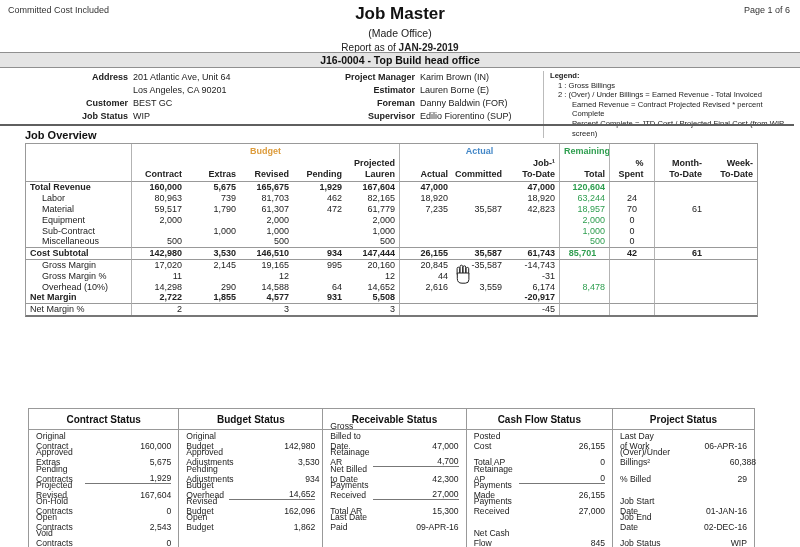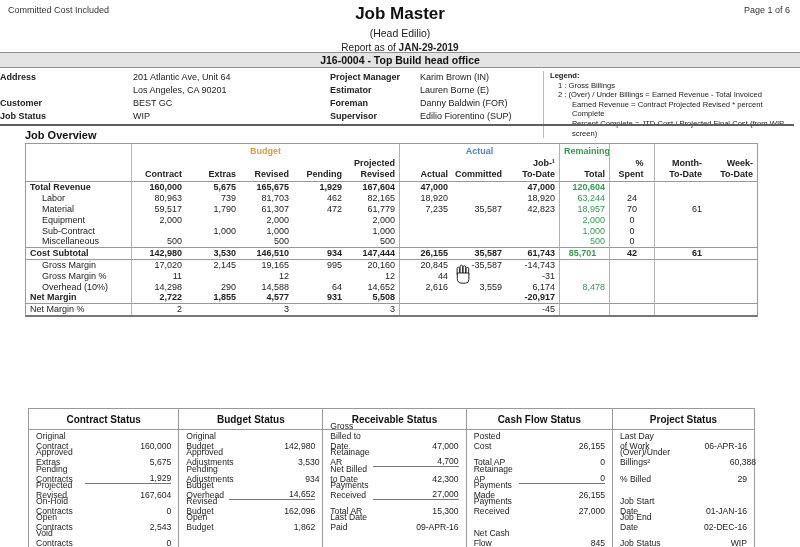--- a/index.html
+++ b/index.html
@@ -20,21 +20,21 @@
   .job-bar {
     position:absolute; left:0; right:0; top:52px; height:16px;
     background:#e4e4e4; border-top:1px solid #8f8f8f; border-bottom:1px solid #8f8f8f;
     text-align:center; font-size:10.5px; font-weight:bold; line-height:14px; color:#111;
   }
   
   .info { position:absolute; left:0; top:71px; width:800px; height:52px; font-size:9px; }
   .info-col-left { position:absolute; left:0; top:0; width:330px; }
   .info-col-mid  { position:absolute; left:330px; top:0; width:210px; }
   .irow { display:flex; line-height:13px; }
-  .ilab { font-weight:bold; text-align:left; color:#222; }
+  .ilab { font-weight:bold; text-align:right; color:#222; }
   .info-col-left .ilab { width:128px; }
   .info-col-mid  .ilab { width:85px; }
   .ival { padding-left:5px; }
   .legend { position:absolute; left:543px; top:0; width:252px; border-left:1px solid #bbb;
             padding-left:6px; font-size:7.6px; line-height:9.6px; color:#222; }
   .legend-title { font-weight:bold; }
   .ind1 { padding-left:8px; }
   .ind2 { padding-left:22px; }
   .thick-line { position:absolute; left:0; right:6px; top:124px; height:2px; background:#5f5f5f; }
   
@@ -79,21 +79,21 @@
 </head>
 <body>
 
 <div class="page">
 
   <span class="top-note">Committed Cost Included</span>
   <span class="page-label">Page 1 of 6</span>
 
   <div class="title-block">
     <div class="rpt-title">Job Master</div>
-    <div class="rpt-subtitle">(Head Edilio)</div>
+    <div class="rpt-subtitle">(Made Office)</div>
     <div class="rpt-asof">
       <span>Report as of</span>
       <b>JAN-29-2019</b>
     </div>
   </div>
 
   <div class="job-bar">J16-0004  -  Top Build head office</div>
 
   <div class="info">
     <div class="info-col-left" id="info-left">
@@ -152,21 +152,21 @@
       <div class="gh vl pad-top gh-left" style="grid-column: 10 / span 1; color: rgb(46, 158, 79);">Remaining</div>
       <div class="vl" style="grid-column: 11;"></div>
       <div class="vl" style="grid-column: 12;"></div>
       <div style="grid-column: 13;"></div>
       <div style="grid-column: 1;"></div>
       <div class="ch vl">Contract</div>
       <div class="ch">Extras</div>
       <div class="ch">Revised</div>
       <div class="ch">Pending</div>
       <div class="ch">Projected
-Revised</div>
+Lauren</div>
       <div class="ch vl">Actual</div>
       <div class="ch">Committed</div>
       <div class="ch">Job-¹
 To-Date</div>
       <div class="ch vl">Total</div>
       <div class="ch vl ctr">%
 Spent</div>
       <div class="ch vl">Month-
 To-Date</div>
       <div class="ch">Week-

